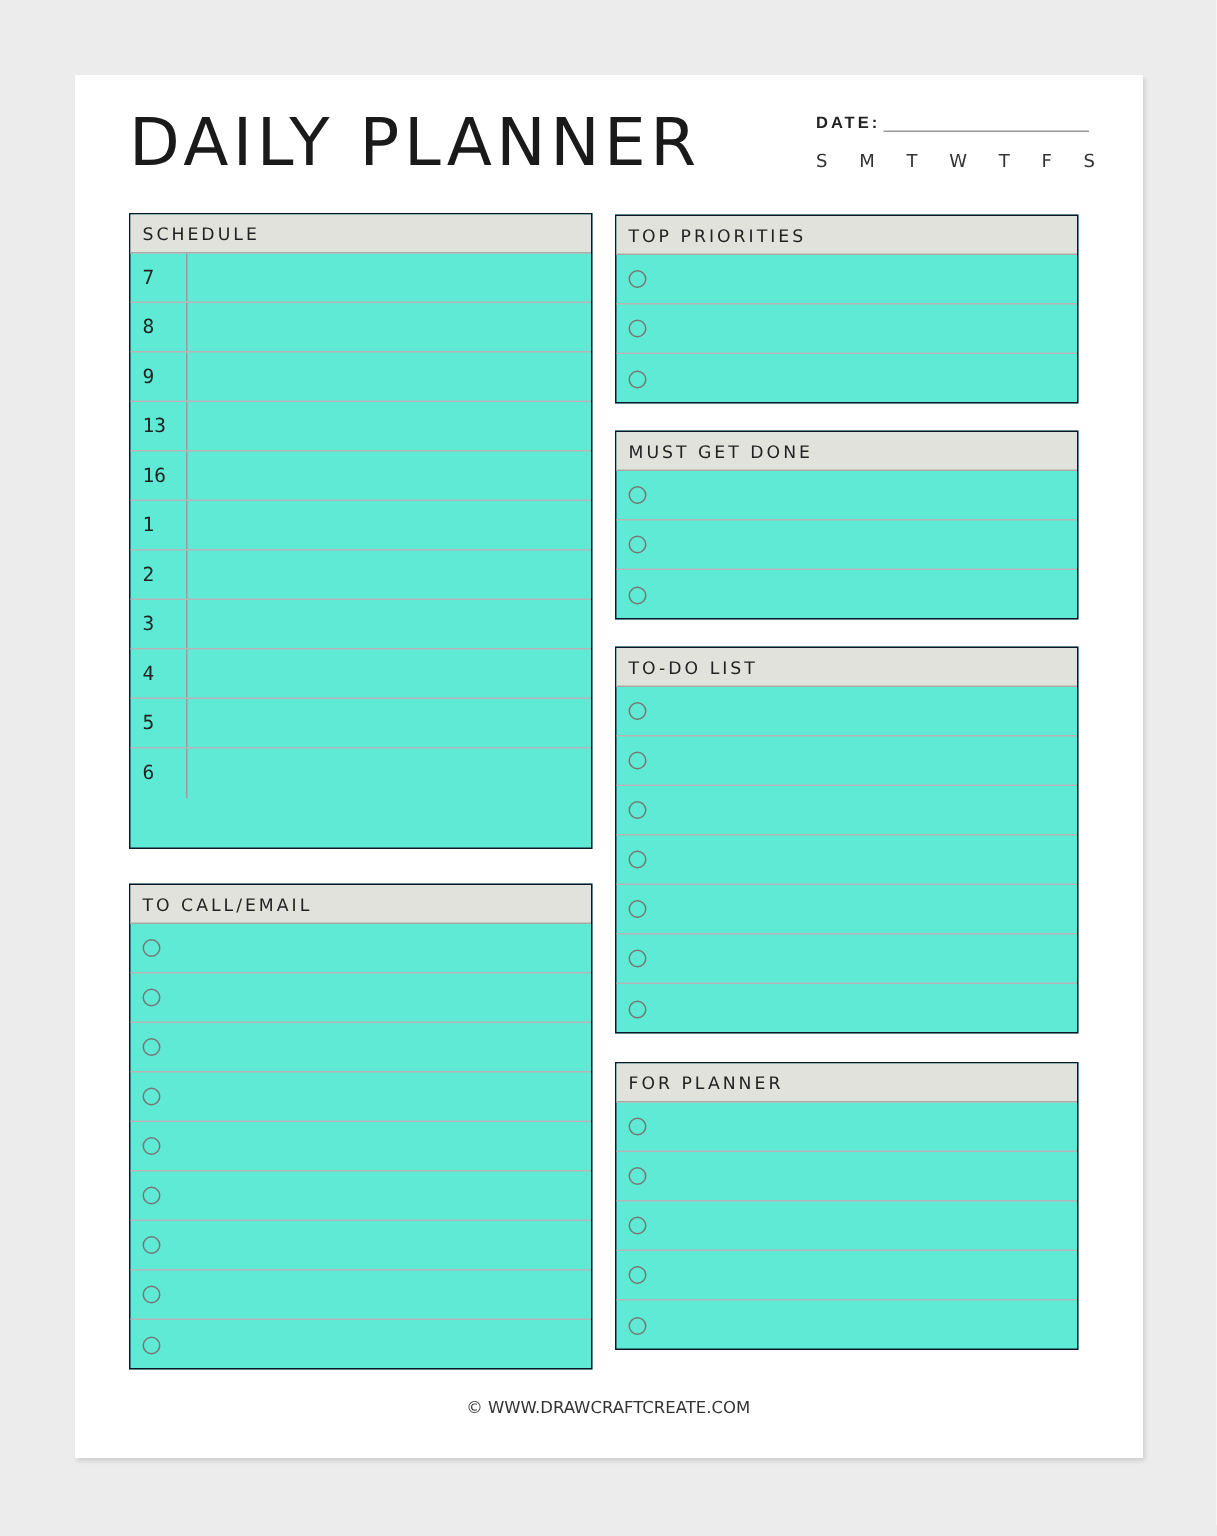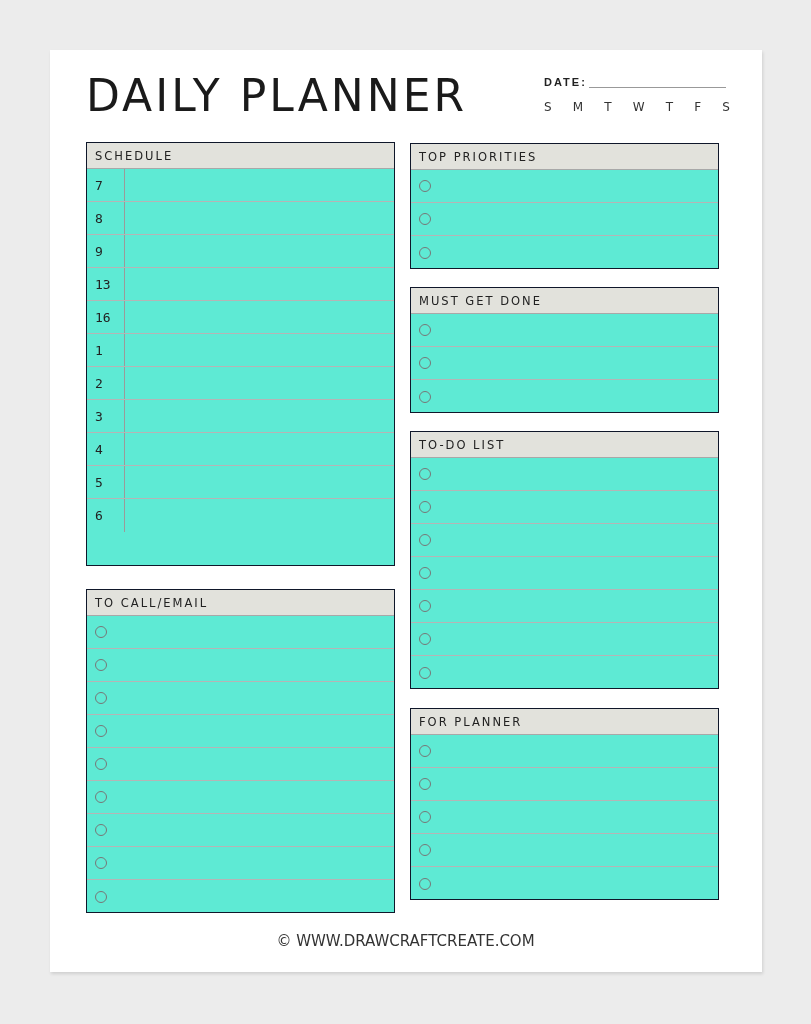--- a/index.html
+++ b/index.html
@@ -9,21 +9,21 @@
   .date{position:absolute;left:544px;top:76px;font-family:Liberation Sans, sans-serif;font-size:11px;letter-spacing:2px;color:#222;font-weight:bold;}
   .date-line{position:absolute;left:589px;top:87px;width:137px;height:1px;background:#999;}
   .days{position:absolute;left:544px;top:100px;width:186px;display:flex;justify-content:space-between;font-family:"DejaVu Sans",sans-serif;font-size:12px;color:#333;}
   .section{position:absolute;border:1px solid #0f172a;box-sizing:border-box;background:#5eead4;}
   .sec-head{height:26px;background:#e2e2dc;border-bottom:1px solid #a8a8a8;box-sizing:border-box;font-family:"DejaVu Sans",sans-serif;font-size:11.5px;letter-spacing:2px;color:#222;padding-left:8px;line-height:26px;}
   .row{height:33px;border-bottom:1px solid #b5b5b5;box-sizing:border-box;display:flex;align-items:center;}
   .row:last-child{border-bottom:none;}
   .hour{width:38px;height:100%;border-right:1px solid #9a9a9a;box-sizing:border-box;font-family:"DejaVu Sans Mono",monospace;font-size:13px;color:#222;padding-left:8px;display:flex;align-items:center;}
   .fill{flex:1;height:100%;}
   .circle{width:12px;height:12px;border:1.3px solid #777;border-radius:50%;margin-left:8px;box-sizing:border-box;}
-  .footer{position:absolute;left:0;width:811px;top:932px;text-align:center;font-family:"DejaVu Sans",sans-serif;font-size:15px;color:#333;}
+  .footer{position:absolute;left:0;width:811px;top:932px;text-align:center;font-family:"DejaVu Sans",sans-serif;font-size:11px;color:#333;}
 </style>
 </head>
 <body>
 
 <div class="page"></div>
 
 <div class="title">DAILY PLANNER</div>
 <div class="date">DATE:</div>
 <div class="date-line"></div>
 <div class="days">

